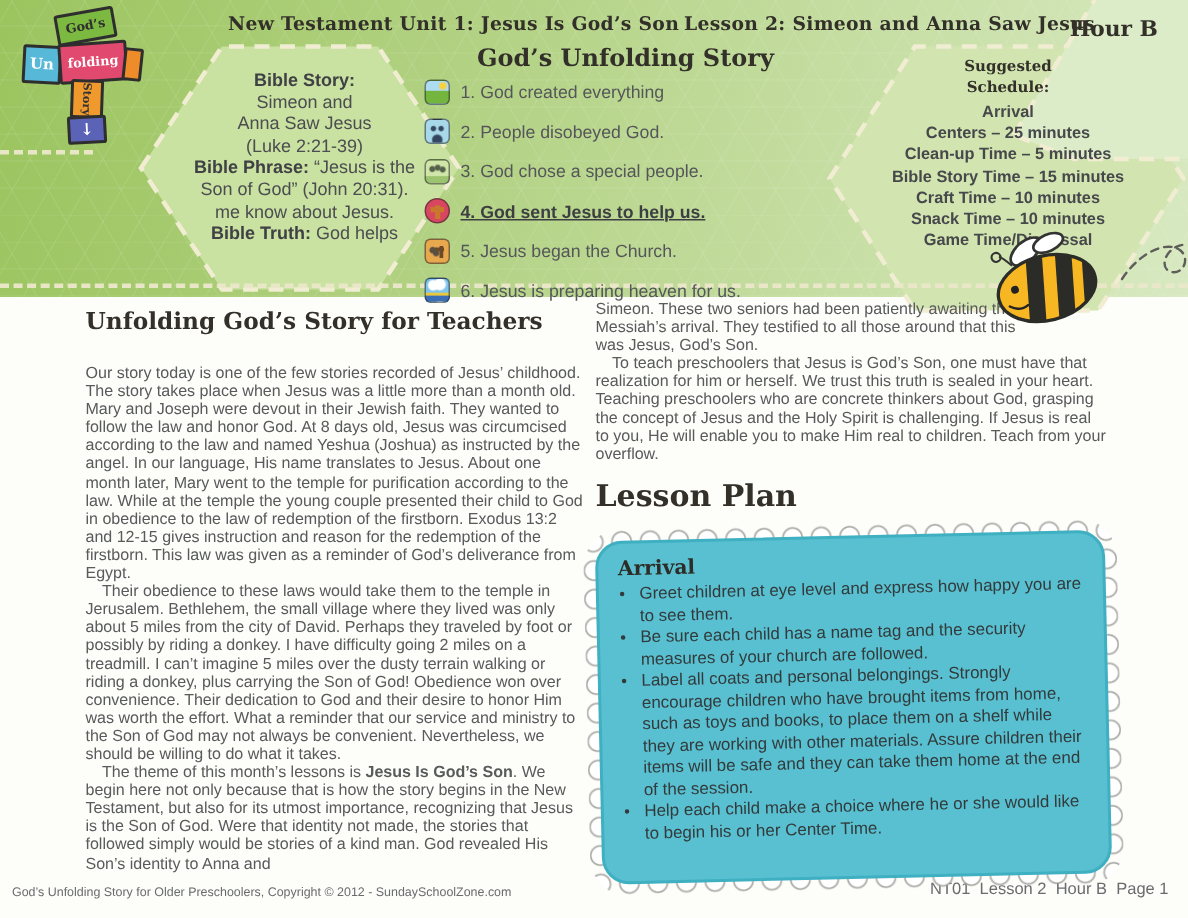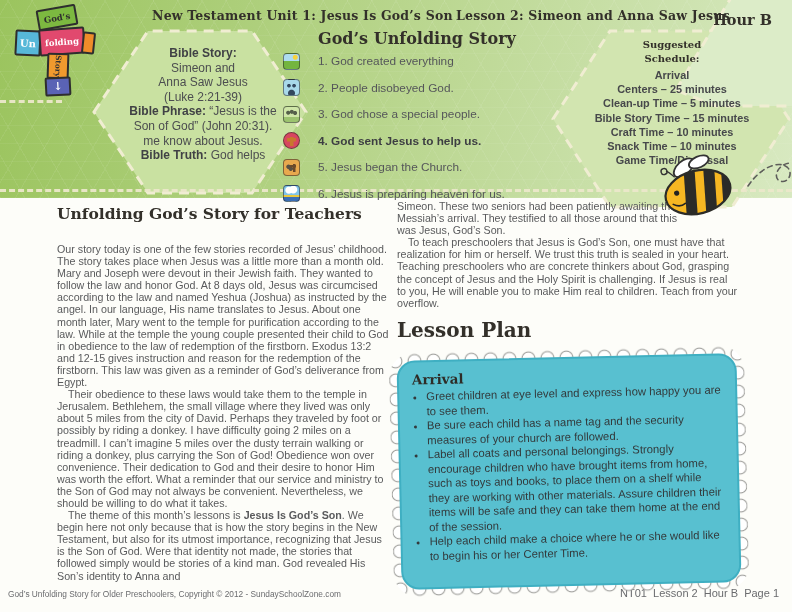--- a/index.html
+++ b/index.html
@@ -42,23 +42,23 @@
           font-size:11px;color:#fff;}
 
   
   .bible-text{position:absolute;left:103px;top:46px;width:200px;text-align:center;
               font-size:12px;line-height:14.6px;color:#4c4d50;}
   .bible-text b{color:#404145;}
 
   
   .story-title{position:absolute;left:318px;top:29px;font-size:16px;}
   .story-list{position:absolute;left:283px;top:48px;width:300px;}
-  .srow{display:flex;align-items:center;gap:18px;height:26.5px;}
+  .srow{display:flex;align-items:center;gap:7px;height:26.5px;}
   .slabel{font-size:11.8px;color:#55565a;}
-  .slabel.bold{font-weight:bold;color:#3d3e42;}
+  .slabel.bold{font-weight:bold;color:#3d3e42;text-decoration:underline;}
   .sicon{width:17px;height:17px;border-radius:4px;border:1.5px solid rgba(40,40,40,.55);
          box-sizing:border-box;flex:0 0 17px;}
   .creation-icon{background:
      radial-gradient(circle at 75% 22%, #f7d23e 0 2px, transparent 3px),
      linear-gradient(#aedcf0 45%, #74b53f 45%);}
   .sadface-icon{background:
      radial-gradient(circle at 33% 38%, #33475e 0 1.4px, transparent 2.2px),
      radial-gradient(circle at 67% 38%, #33475e 0 1.4px, transparent 2.2px),
      radial-gradient(circle at 50% 88%, #33475e 0 3px, transparent 4px),
      #a8d9ea;}

